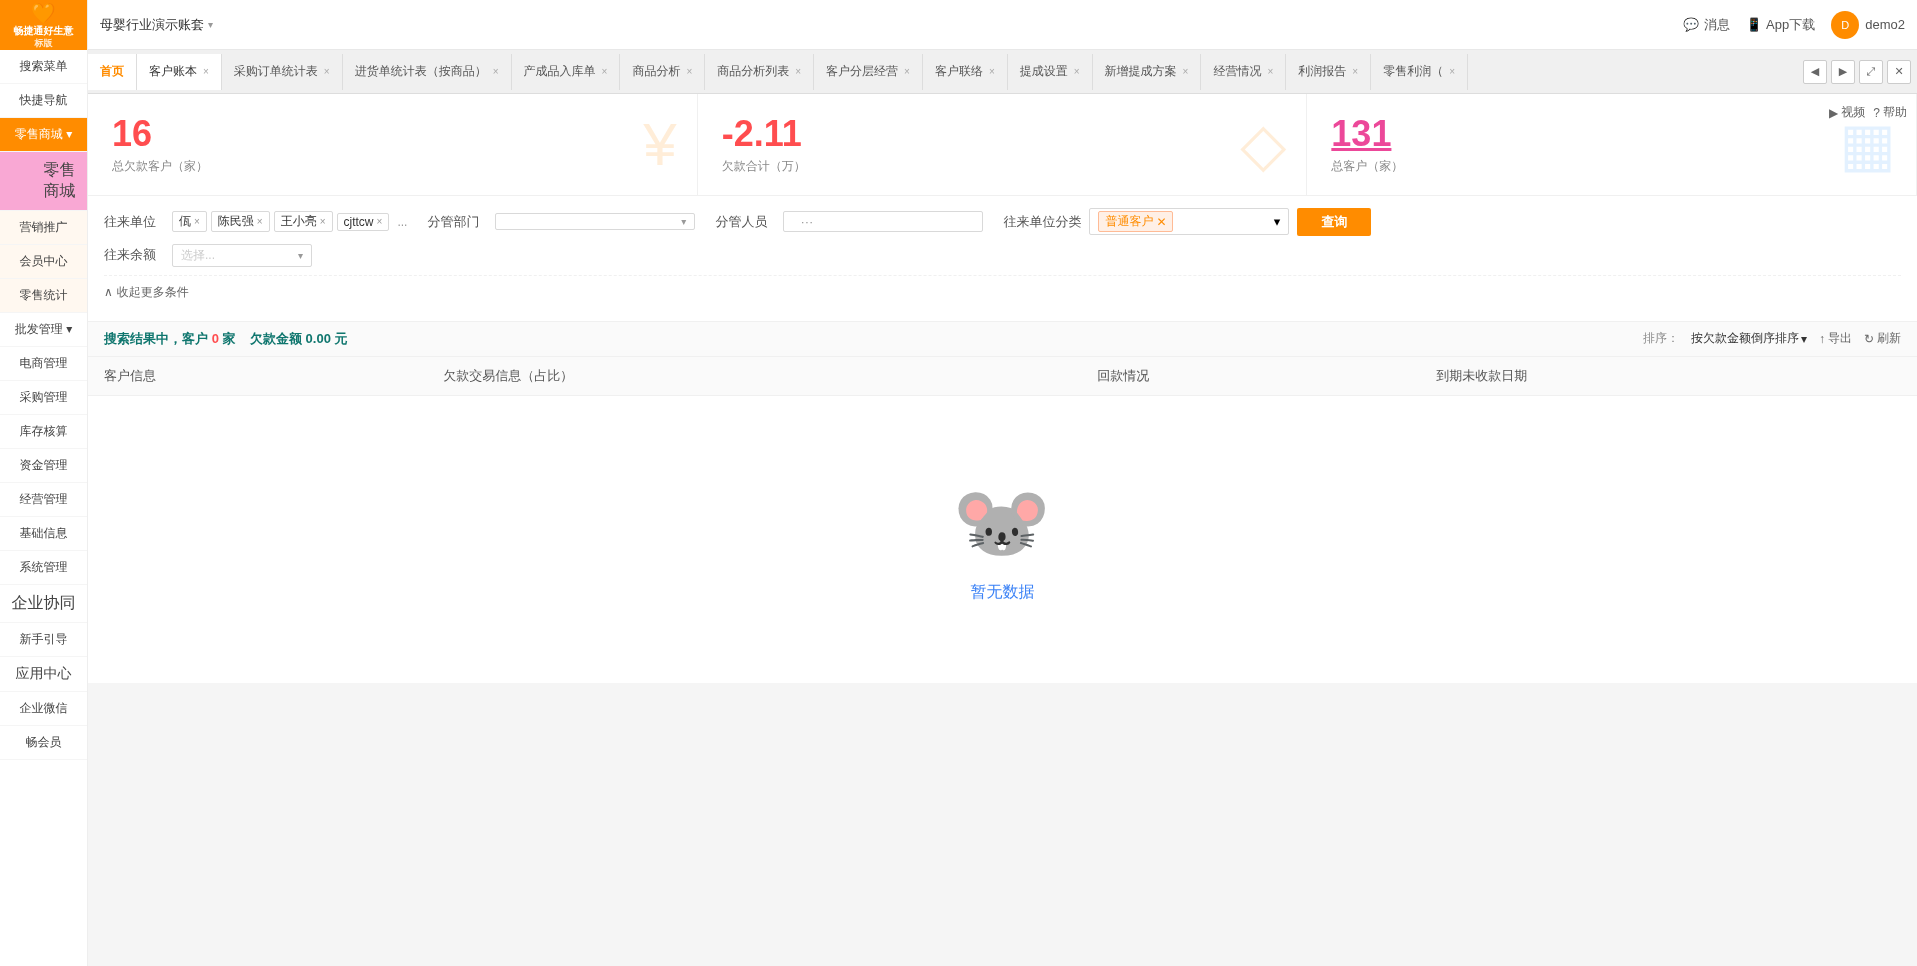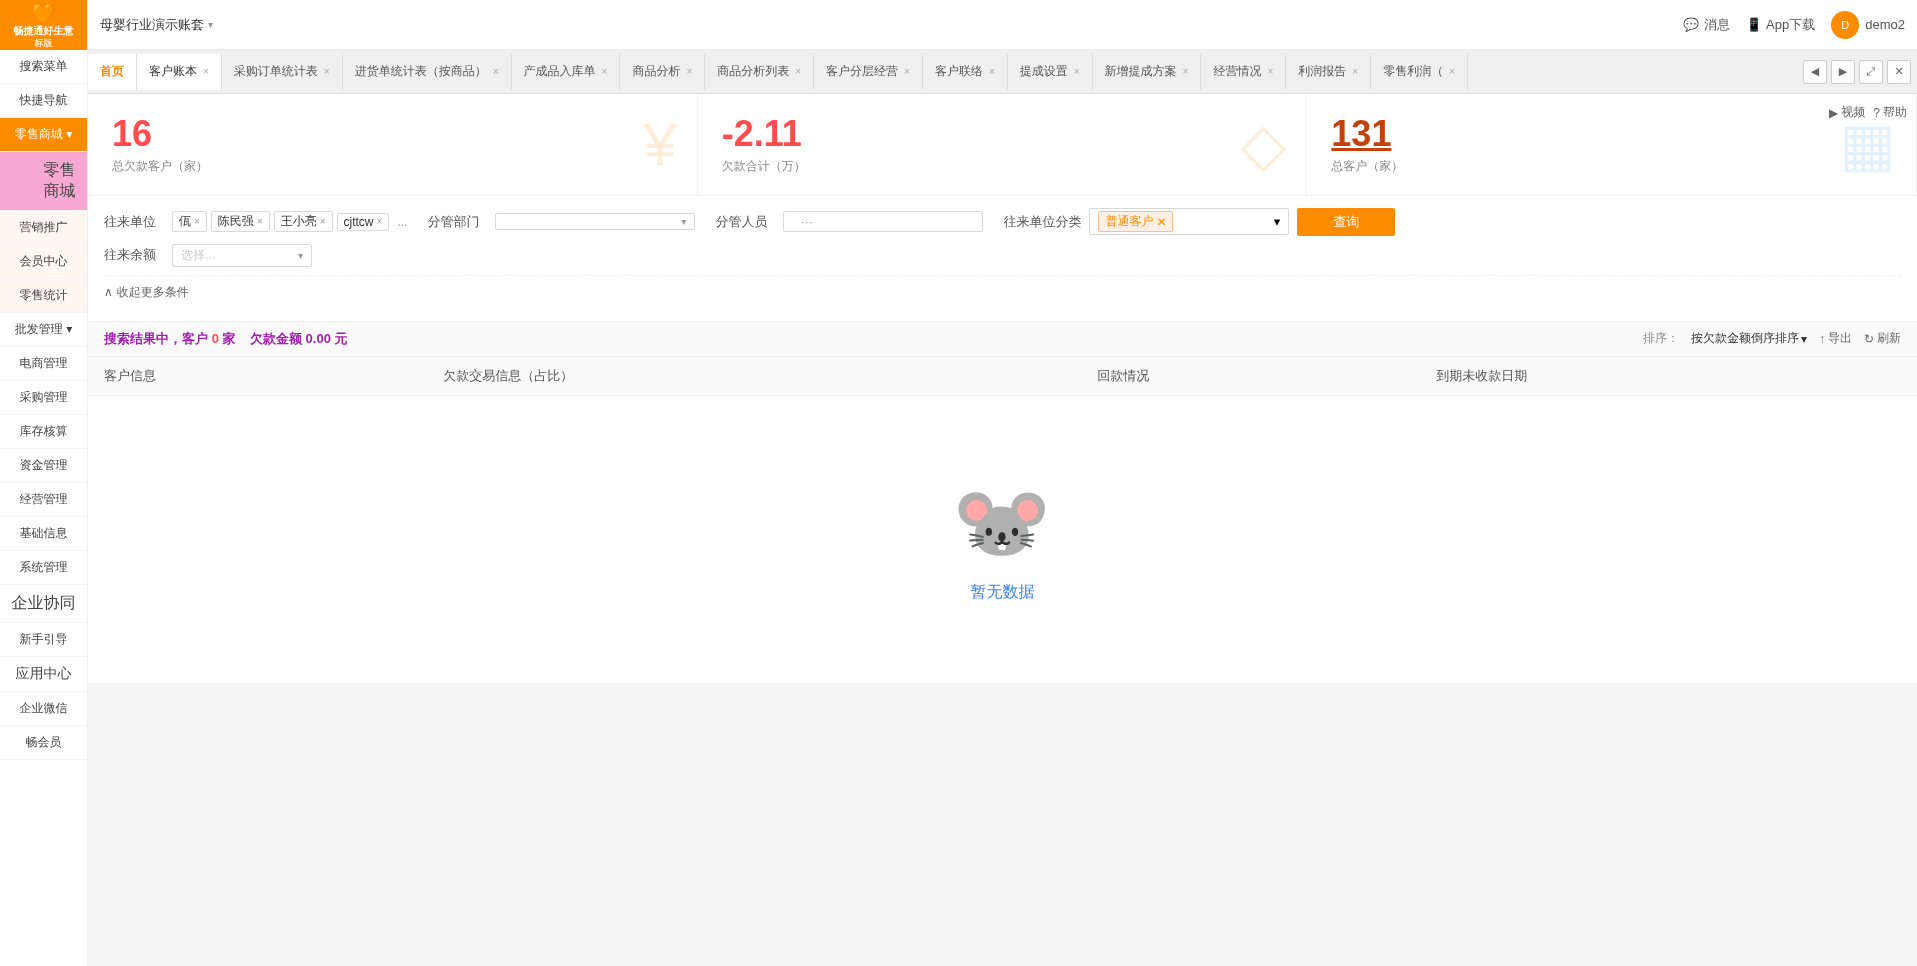--- a/index.html
+++ b/index.html
@@ -37,21 +37,21 @@
 
     
     .content { flex: 1; overflow-y: auto; background: #f5f5f5; }
     .page-content { background: #fff; margin: 0; }
 
     
     .stats-row { display: flex; align-items: stretch; border-bottom: 1px solid #f0f0f0; }
     .stat-block { flex: 1; padding: 20px 24px; display: flex; flex-direction: column; align-items: flex-start; justify-content: center; position: relative; border-right: 1px solid #f0f0f0; }
     .stat-block:last-child { border-right: none; }
     .stat-number { font-size: 36px; font-weight: bold; color: #ff4d4f; line-height: 1.1; }
-    .stat-number.dark { color: #c2410c; text-decoration: underline; }
+    .stat-number.dark { color: #ec4899; text-decoration: underline; }
     .stat-label { font-size: 12px; color: #888; margin-top: 4px; }
     .stat-bg-icon { position: absolute; right: 20px; top: 50%; transform: translateY(-50%); opacity: 0.15; font-size: 60px; color: #ff8c00; }
     .stat-bg-icon.blue { color: #4da6ff; }
 
     .help-btns { position: absolute; top: 10px; right: 10px; display: flex; gap: 8px; }
     .help-btn { font-size: 12px; color: #666; cursor: pointer; display: flex; align-items: center; gap: 3px; }
 
     
     .filter-area { padding: 12px 16px; background: #fff; border-bottom: 1px solid #f0f0f0; }
     .filter-row { display: flex; align-items: center; margin-bottom: 8px; flex-wrap: wrap; gap: 8px; }
@@ -64,35 +64,35 @@
     .filter-select .arrow { color: #999; margin-left: auto; font-size: 10px; }
     .filter-select-wide { min-width: 200px; }
     .filter-dots { color: #999; cursor: pointer; margin-left: 4px; }
     .filter-unit-type { display: flex; align-items: center; gap: 4px; border: 1px solid #d9d9d9; border-radius: 2px; padding: 2px 8px; background: #fff; min-width: 200px; cursor: pointer; }
     .filter-tag-selected { display: flex; align-items: center; gap: 3px; background: #fff0e6; border: 1px solid #ffbb96; border-radius: 2px; padding: 1px 6px; font-size: 12px; color: #ff8c00; }
     .collapse-btn { display: flex; align-items: center; gap: 4px; color: #666; cursor: pointer; font-size: 12px; margin: 0 auto; padding: 4px 0; }
 
     
     .result-bar { display: flex; align-items: center; justify-content: space-between; padding: 8px 16px; background: #fafafa; border-bottom: 1px solid #f0f0f0; }
     .result-info { font-size: 13px; color: #555; }
-    .result-info span { color: #a21caf; font-weight: bold; }
+    .result-info span { color: #0f766e; font-weight: bold; }
     .result-actions { display: flex; align-items: center; gap: 12px; font-size: 12px; color: #555; }
     .result-actions .sort-label { color: #888; }
     .result-actions .sort-value { color: #333; cursor: pointer; display: flex; align-items: center; gap: 2px; }
     .result-actions .action-btn { cursor: pointer; display: flex; align-items: center; gap: 3px; color: #666; }
 
     
     .data-table { width: 100%; border-collapse: collapse; }
     .data-table th { text-align: left; padding: 10px 16px; font-size: 13px; color: #555; font-weight: normal; border-bottom: 1px solid #f0f0f0; background: #fafafa; }
 
     
     .empty-state { display: flex; flex-direction: column; align-items: center; justify-content: center; padding: 80px 0; }
     .empty-text { font-size: 16px; color: #3b82f6; }
 
-    .query-btn { background: #ff8c00; color: #fff; border: none; border-radius: 2px; padding: 5px 36px; cursor: pointer; font-size: 13px; }
+    .query-btn { background: #ff8c00; color: #fff; border: none; border-radius: 2px; padding: 5px 24px; cursor: pointer; font-size: 13px; font-weight: bold; }
 
     .sidebar-sub { background: #fff8f0; }
   </style>
 </head>
 <body>
 
 <div class="sidebar">
   <div class="sidebar-logo">
     <span class="logo-icon">🧡</span>
     <span style="font-size:10px;text-align:center;line-height:1.2;">畅捷通好生意</span>

